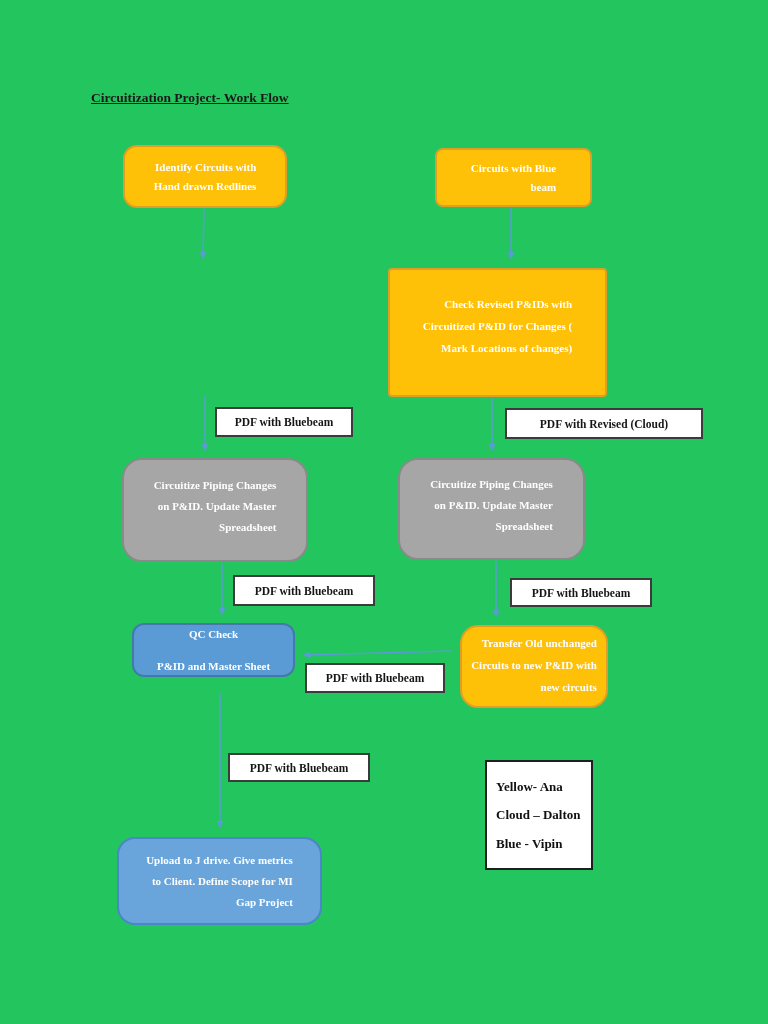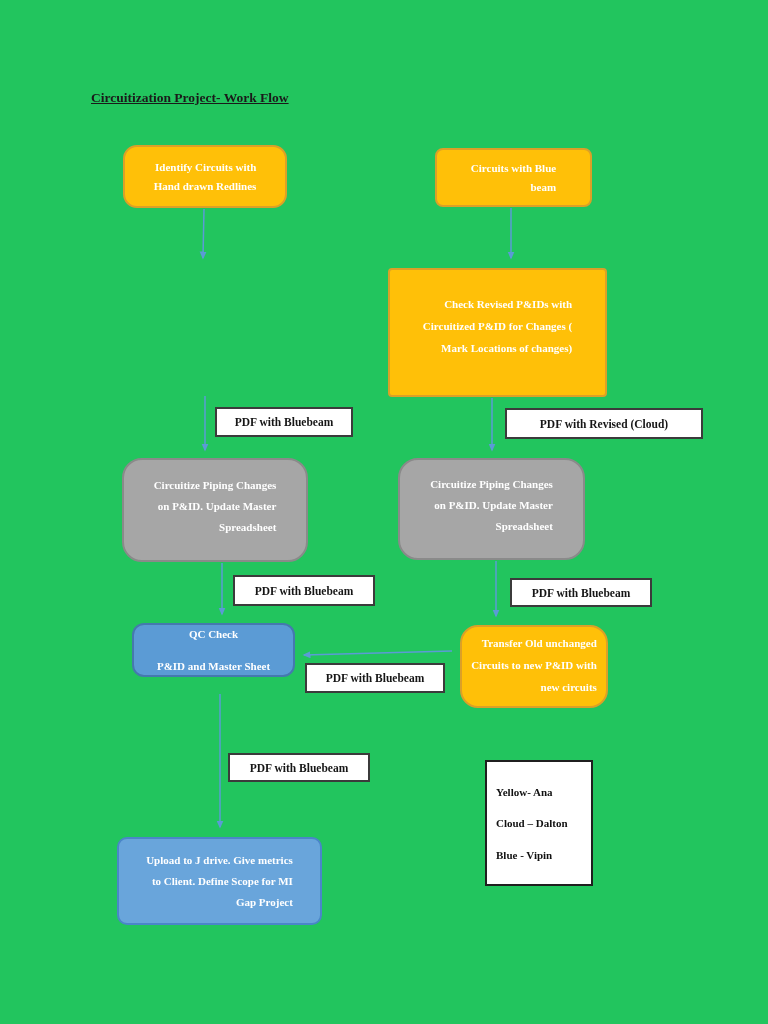--- a/index.html
+++ b/index.html
@@ -24,40 +24,40 @@
   .node.blue-light { background:#69A5DB; border:2px solid #4A86C8; }
 
   .n-identify  { left:123px; top:145px; width:164px; height:63px;  border-radius:14px; }
   .n-bluebeam  { left:435px; top:148px; width:157px; height:59px;  border-radius:8px; }
   .n-convert   { left:102px; top:268px; width:221px; height:127px; border-radius:24px; line-height:20px; }
   .n-check     { left:388px; top:268px; width:219px; height:129px; border-radius:4px; line-height:22px; padding-bottom:14px; }
   .n-circ-l    { left:122px; top:458px; width:186px; height:104px; border-radius:20px; line-height:21px; padding-bottom:8px; }
   .n-circ-r    { left:398px; top:458px; width:187px; height:102px; border-radius:20px; line-height:21px; padding-bottom:8px; }
   .n-qc        { left:132px; top:623px; width:163px; height:54px;  border-radius:12px; gap:13px; }
   .n-transfer  { left:452px; top:625px; width:148px; height:83px;  border-radius:18px; line-height:22px; padding-bottom:4px;margin-left:8px; }
-  .n-upload    { left:117px; top:837px; width:205px; height:88px;  border-radius:10px; line-height:21px; }
+  .n-upload    { left:117px; top:837px; width:205px; height:88px;  border-radius:18px; line-height:21px; }
 
   .edge-label {
     position:absolute; box-sizing:border-box;
     background:#ffffff; border:2px solid #3b3b3b; color:#161616;
     font-weight:bold; font-size:11.5px;
     display:flex; align-items:center; justify-content:center; text-align:right;
   }
   .l1 { left:215px; top:407px; width:138px; height:30px; }
   .l2 { left:505px; top:408px; width:198px; height:31px; }
   .l3 { left:233px; top:575px; width:142px; height:31px; }
   .l4 { left:510px; top:578px; width:142px; height:29px; }
   .l5 { left:305px; top:663px; width:140px; height:30px; }
   .l6 { left:228px; top:753px; width:142px; height:29px; }
 
   .legend {
-    position:absolute; left:485px; top:760px; width:108px; height:126px;
+    position:absolute; left:485px; top:760px; width:108px; height:110px;
     box-sizing:border-box; background:#ffffff; border:2px solid #1f1f1f;
     display:flex; flex-direction:column; justify-content:space-evenly;
-    padding:4px 2px 4px 9px; font-weight:bold; font-size:11px; color:#111111;
+    padding:4px 2px 4px 9px; font-weight:bold; font-size:13px; color:#111111;
   }
   .arrows { position:absolute; left:0; top:0; pointer-events:none; }
 </style>
 </head>
 <body>
 
 <div class="canvas">
 
   <div class="title">Circuitization Project- Work Flow</div>
 

